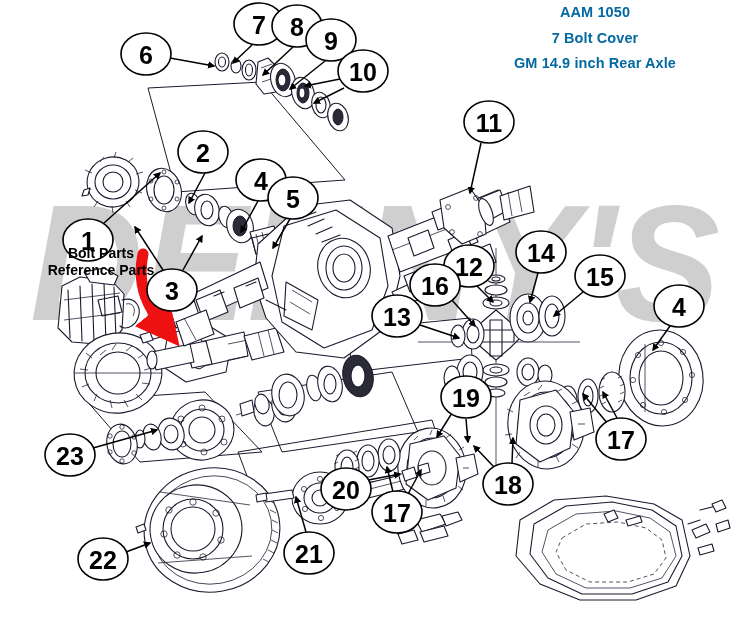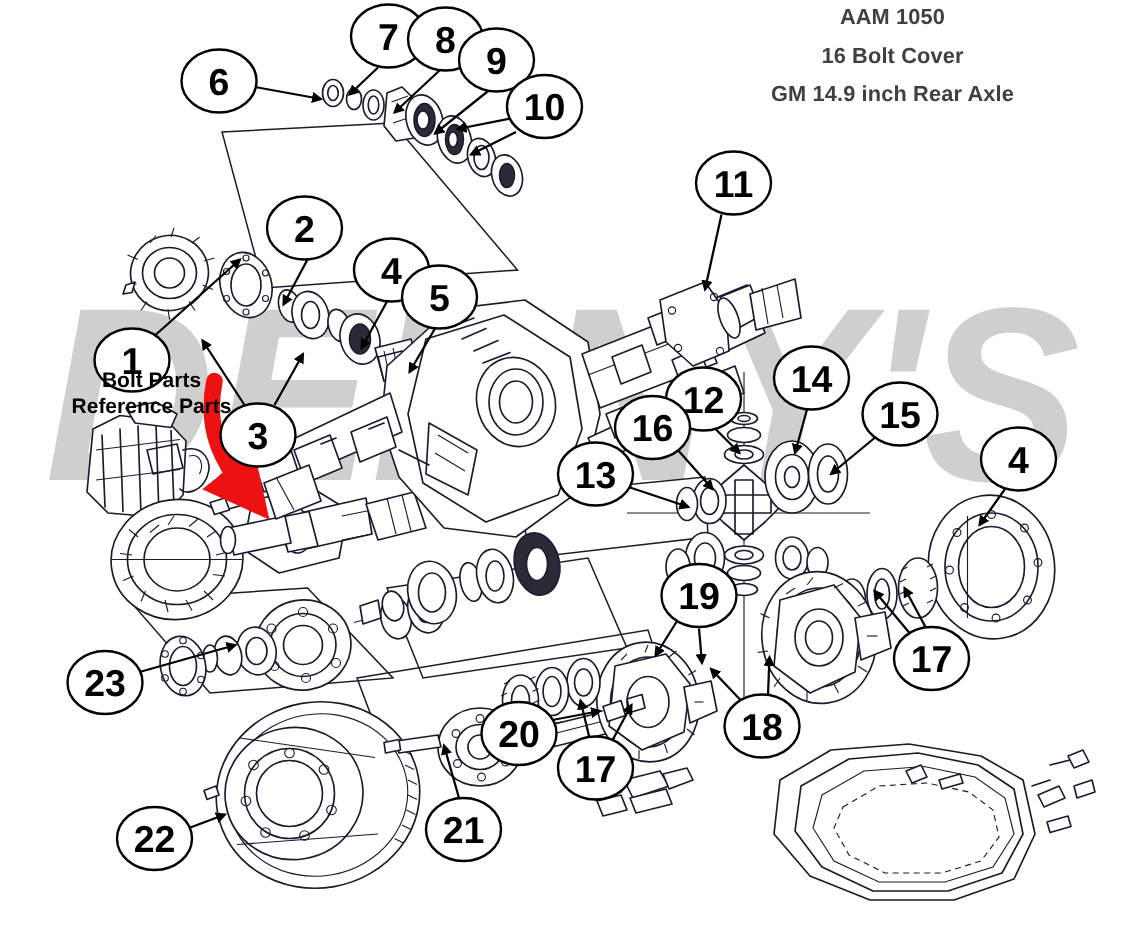--- a/index.html
+++ b/index.html
@@ -33,21 +33,21 @@
     top: 0;
     left: 440px;
     width: 310px;
     text-align: center;
     z-index: 40;
   }
   .title-line {
     font-family: "Liberation Sans", sans-serif;
     font-size: 14.5px;
     font-weight: 700;
-    color: #404040;
+    color: #0369a1;
     letter-spacing: 0.1px;
     line-height: 1.0;
   }
   .title-line.l1 { margin-top: 5px; }
   .title-line.l2 { margin-top: 11px; }
   .title-line.l3 { margin-top: 11px; }
   .note-block {
     position: absolute;
     left: 26px;
     top: 245px;
@@ -692,21 +692,21 @@
         <text x="70" y="456" class="callout-num">23</text>
       </g>
       <g>
         <ellipse cx="679" cy="306" rx="25" ry="21" class="cbox"></ellipse>
         <text x="679" y="307" class="callout-num">4</text>
       </g>
     </svg>
 
   <div class="title-block">
     <div class="title-line l1">AAM 1050</div>
-    <div class="title-line l2">16 Bolt Cover</div>
+    <div class="title-line l2">7 Bolt Cover</div>
     <div class="title-line l3">GM 14.9 inch Rear Axle</div>
   </div>
 
   <div class="note-block">
     <div class="note-line">Bolt Parts</div>
     <div class="note-line">Reference Parts</div>
   </div>
 
 </div>
 

